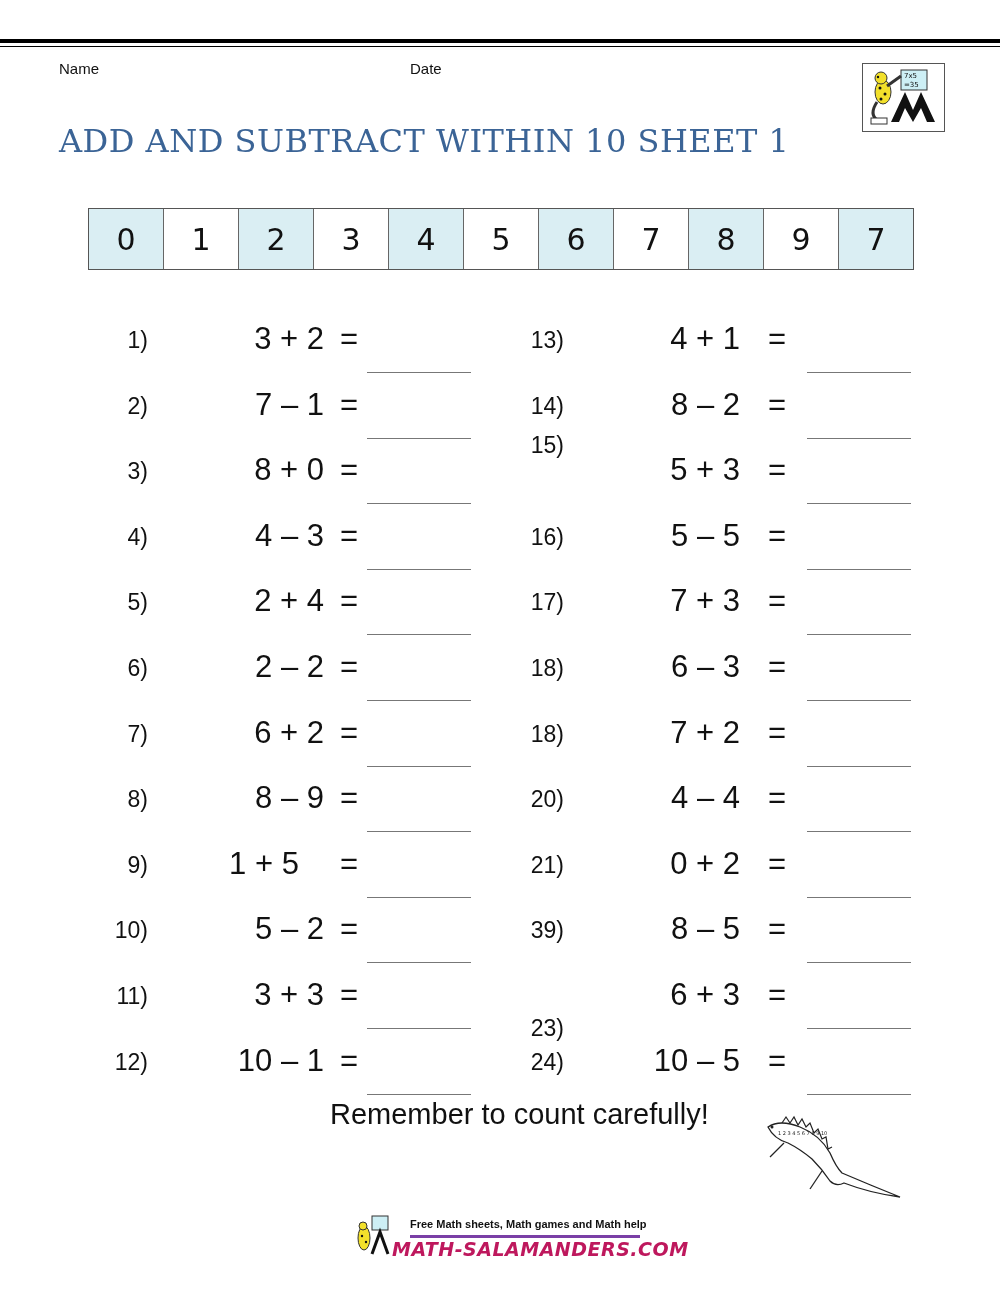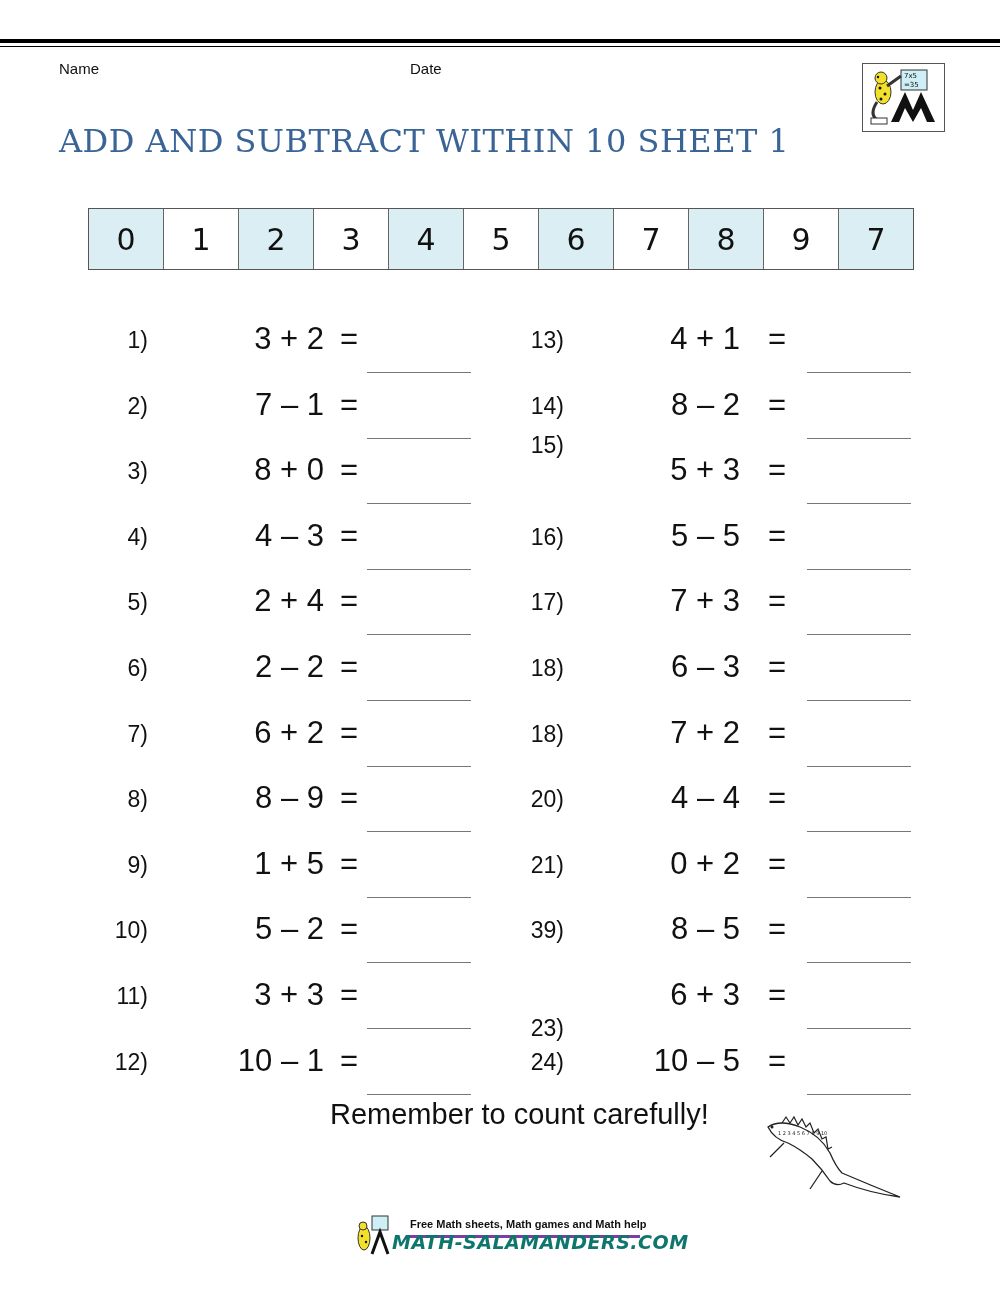--- a/index.html
+++ b/index.html
@@ -14,21 +14,21 @@
   .numcell:last-child { border-right: none; }
   .numcell.shade { background: #daeef3; }
   .pnum { position: absolute; font-size: 23px; text-align: right; width: 60px; }
   .expr { position: absolute; font-size: 31px; white-space: nowrap; text-align: right; width: 120px; }
   .eq { position: absolute; font-size: 31px; }
   .ansline { position: absolute; height: 1px; background: #777; width: 104px; }
   .reminder { position: absolute; left: 330px; top: 1098px; font-size: 29px; white-space: nowrap; }
   .footer-logo { position: absolute; left: 352px; top: 1214px; width: 290px; height: 50px; }
   .footer-tag { position: absolute; left: 58px; top: 4px; font-size: 11px; font-weight: bold; white-space: nowrap; color: #111; }
   .footer-bar { position: absolute; left: 58px; top: 21px; width: 230px; height: 3px; background: #7a3fa6; }
-  .footer-site { position: absolute; left: 40px; top: 17px; font-size: 19px; font-weight: bold; letter-spacing: 0.5px; font-family: "DejaVu Sans", sans-serif; color: #0f766e; white-space: nowrap; font-style: italic; }
+  .footer-site { position: absolute; left: 40px; top: 24px; font-size: 19px; font-weight: bold; letter-spacing: 0.5px; font-family: "DejaVu Sans", sans-serif; color: #be185d; white-space: nowrap; font-style: italic; }
   .salamander { position: absolute; left: 760px; top: 1105px; }
 </style>
 </head>
 <body>
 
 <div class="rule-top"></div>
 <div class="rule-top2"></div>
 
 <div class="hdr-label" style="left:59px">Name</div>
 <div class="hdr-label" style="left:410px">Date</div>
@@ -94,21 +94,21 @@
     <div class="ansline" style="left: 367px; top: 700px;"></div>
     <div class="pnum" style="left: 88px; top: 720.6px;">7)</div>
     <div class="expr" style="left: 204px; top: 714.6px;">6 + 2</div>
     <div class="eq" style="left: 340px; top: 714.6px;">=</div>
     <div class="ansline" style="left: 367px; top: 765.6px;"></div>
     <div class="pnum" style="left: 88px; top: 786.2px;">8)</div>
     <div class="expr" style="left: 204px; top: 780.2px;">8 – 9</div>
     <div class="eq" style="left: 340px; top: 780.2px;">=</div>
     <div class="ansline" style="left: 367px; top: 831.2px;"></div>
     <div class="pnum" style="left: 88px; top: 851.8px;">9)</div>
-    <div class="expr" style="left: 204px; top: 845.8px;">1 + 5</div>
+    <div class="expr" style="left: 204px; top: 845.8px; text-align: center;">1 + 5</div>
     <div class="eq" style="left: 340px; top: 845.8px;">=</div>
     <div class="ansline" style="left: 367px; top: 896.8px;"></div>
     <div class="pnum" style="left: 88px; top: 917.4px;">10)</div>
     <div class="expr" style="left: 204px; top: 911.4px;">5 – 2</div>
     <div class="eq" style="left: 340px; top: 911.4px;">=</div>
     <div class="ansline" style="left: 367px; top: 962.4px;"></div>
     <div class="pnum" style="left: 88px; top: 983px;">11)</div>
     <div class="expr" style="left: 204px; top: 977px;">3 + 3</div>
     <div class="eq" style="left: 340px; top: 977px;">=</div>
     <div class="ansline" style="left: 367px; top: 1028px;"></div>

